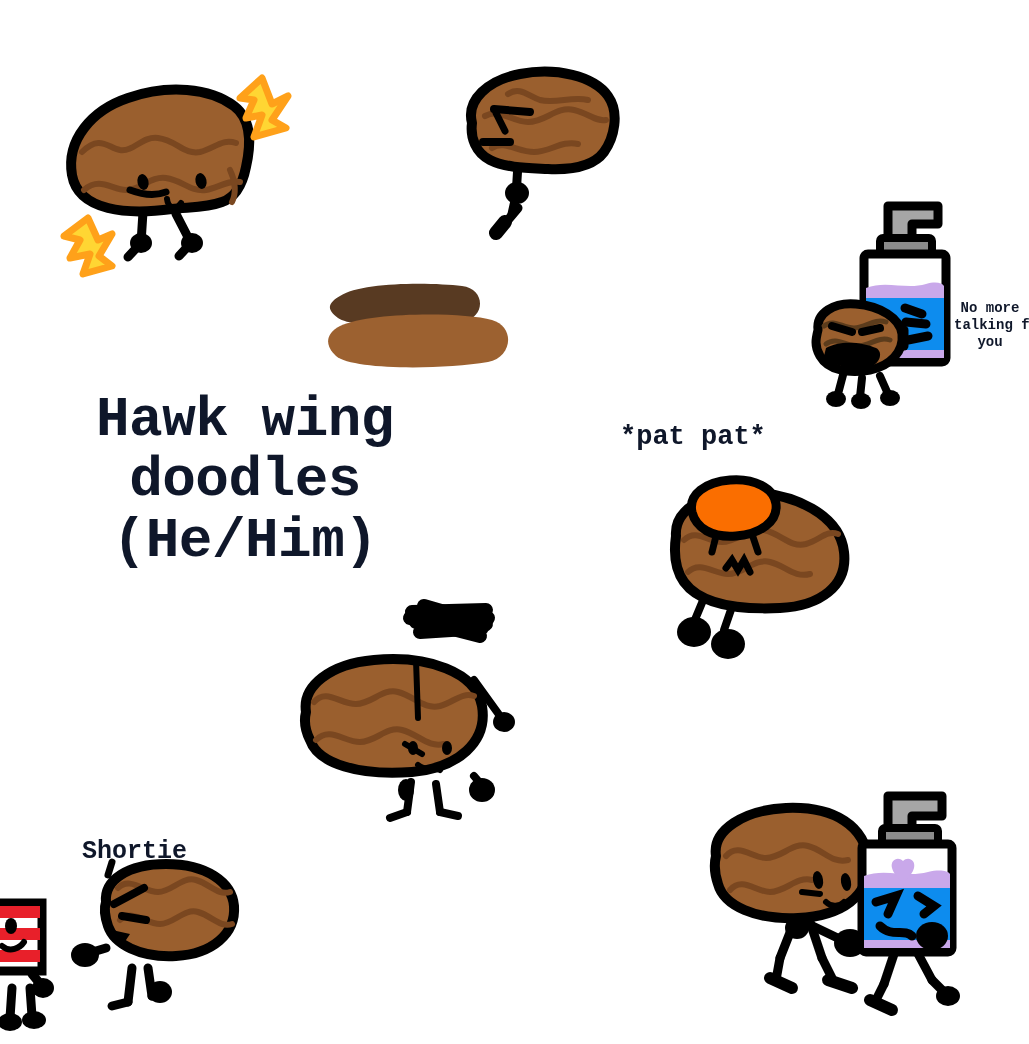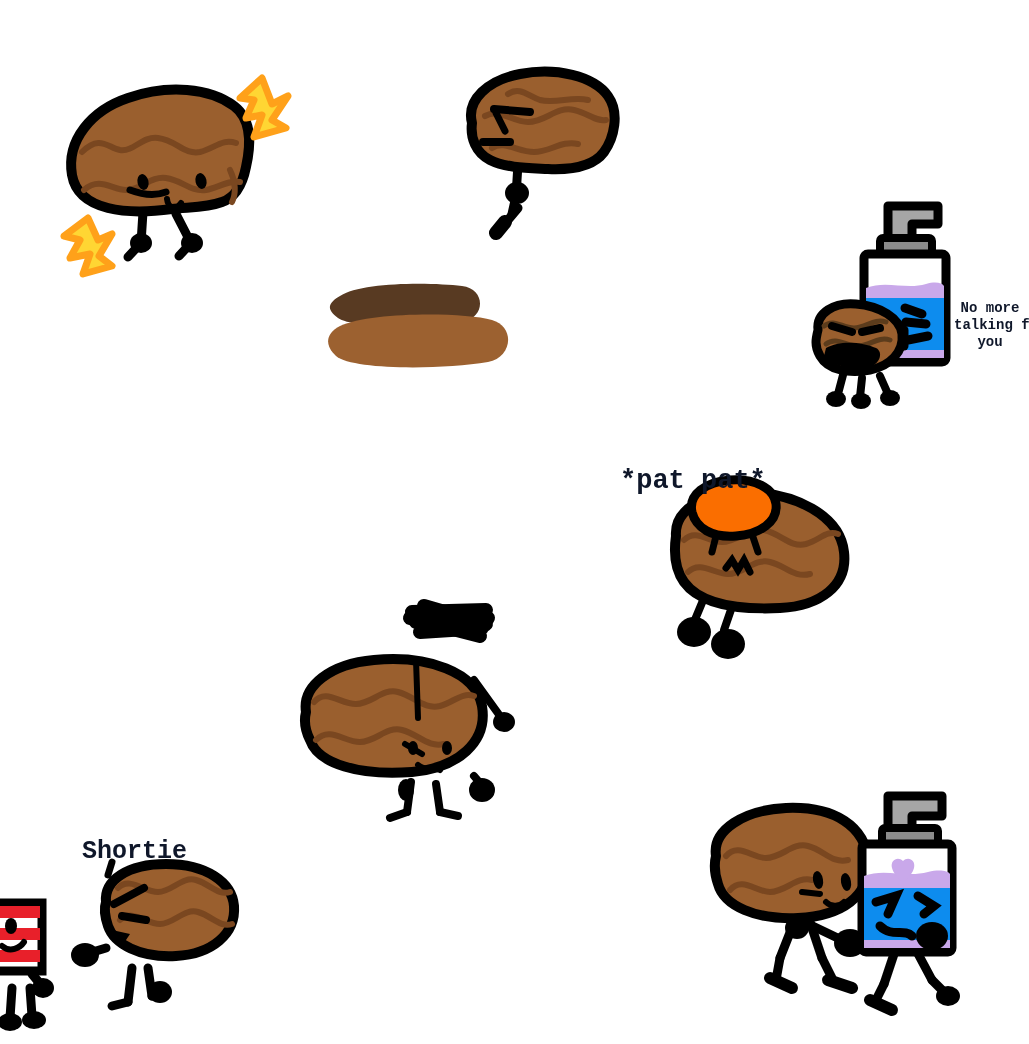--- a/index.html
+++ b/index.html
@@ -37,21 +37,20 @@
     top: 390px;
     width: 410px;
     text-align: center;
     font-size: 56px;
     letter-spacing: -0.5px;
   }
   #patpat-text {
     left: 620px;
     top: 423px;
     font-size: 27px;
-    margin-top: 44px;
   }
   #shortie-text {
     left: 82px;
     top: 838px;
     font-size: 25px;
   }
   #nomore-text {
     left: 954px;
     top: 300px;
     width: 72px;
@@ -319,20 +318,23 @@
           <path d="M876 902 L896 896 L888 914"></path>
           <path d="M918 896 L934 906 L924 914"></path>
           <path d="M880 926 C892 938 904 928 912 936"></path>
         </g>
         <ellipse cx="932" cy="936" rx="16" ry="14" fill="#000000"></ellipse>
       </g>
     </g>
 
   </svg>
 
+  <div class="txt" id="title-text">Hawk wing
+doodles
+(He/Him)</div>
 
   <div class="txt" id="patpat-text">*pat pat*</div>
 
   <div class="txt" id="shortie-text">Shortie</div>
 
   <div class="txt" id="nomore-text">No more
 talking for
 you</div>
 
 </div>

